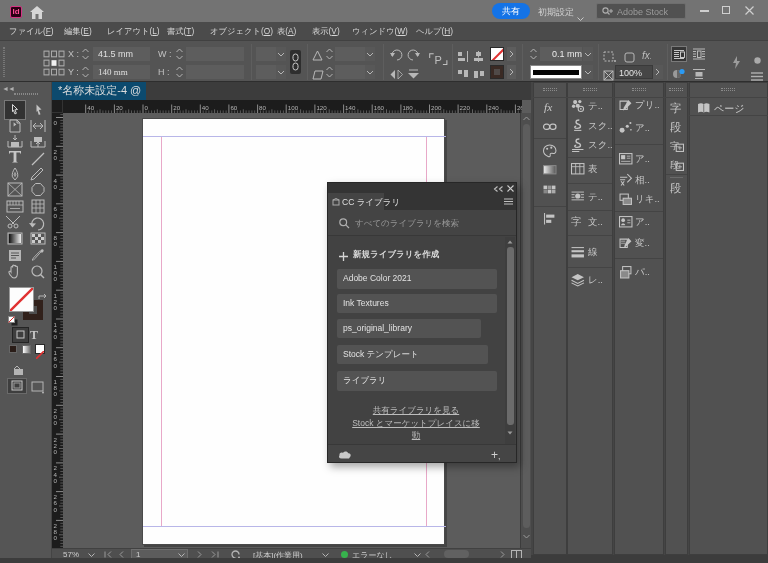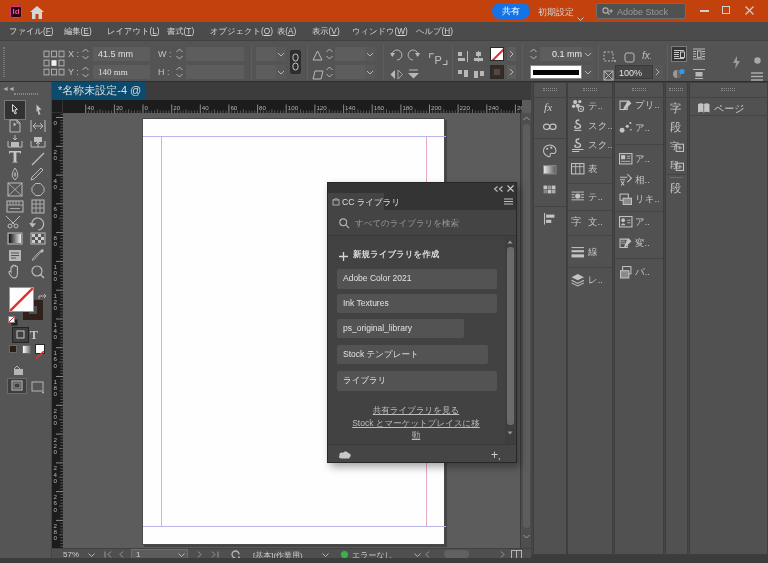--- a/index.html
+++ b/index.html
@@ -11,21 +11,21 @@
 .stp{position:absolute;width:9px;height:14px;}
 .stp svg{display:block;}
 .ddb{position:absolute;width:10px;height:14px;background:#585858;}
 .ddb svg{position:absolute;left:1px;top:5px;}
 .icn{position:absolute;color:#b8b8b8;}
 .ticon{position:absolute;width:22px;height:17px;text-align:center;}
 .dkt{color:#c6c6c6;font-size:8.5px;}
 </style></head>
 <body>
 
-<div class="abs" id="titlebar" style="left:0;top:0;width:768px;height:22px;background:#c2410c;">
+<div class="abs" id="titlebar" style="left:0;top:0;width:768px;height:22px;background:#737373;">
  <div class="abs" style="left:10px;top:6px;width:12px;height:12px;background:#2a0013;border:1px solid #d63384;border-radius:2px;color:#ff4f98;font-size:8px;font-weight:bold;text-align:center;line-height:10px;">Id</div>
  <svg class="abs" style="left:30px;top:6px;" width="14" height="13" viewBox="0 0 14 13">
       <path d="M7 0 L14 6 L12 6 L12 13 L8.5 13 L8.5 8 L5.5 8 L5.5 13 L2 13 L2 6 L0 6 Z" fill="#d6d6d6"></path>
     </svg>
  <div class="abs" style="left:492px;top:3px;width:38px;height:16px;background:#1473e6;border-radius:8px;color:#fff;font-size:9px;text-align:center;line-height:16px;">共有</div>
  <div class="abs" style="left:538px;top:6px;font-size:9px;color:#d2d2d2;">初期設定</div>
  <div class="abs" style="left:577px;top:8px;width:7px;height:5px;"><svg width="7" height="5">
         <path d="M0.5 0.5 L3.5 3.5 L6.5 0.5" stroke="#c8c8c8" fill="none"></path>
       </svg></div>
  <div class="abs" style="left:596px;top:3px;width:90px;height:16px;background:#515151;border:1px solid #6e6e6e;border-radius:2px;">
@@ -1061,21 +1061,21 @@
       </svg>
   <div class="abs" style="left:27px;top:8px;font-size:8.5px;color:#989898;">すべてのライブラリを検索</div>
  </div>
  <div class="abs" style="left:0;top:54px;width:190px;height:207px;background:#424242;">
   <div class="abs" style="left:10px;top:11px;width:11px;height:11px;"><svg width="11" height="11">
           <path d="M5.5 1 L5.5 10 M1 5.5 L10 5.5" stroke="#d5d5d5" stroke-width="1.3"></path>
         </svg></div>
   <div class="abs" style="left:25px;top:12px;font-size:8.5px;color:#dadada;font-weight:bold;">新規ライブラリを作成</div>
   <div class="abs" style="left:9px;top:32px;width:160px;height:19.5px;background:#535353;border-radius:2px;font-size:8.5px;color:#e2e2e2;line-height:19.5px;padding-left:6px;">Adobe Color 2021</div>
   <div class="abs" style="left:9px;top:56.5px;width:160px;height:19.5px;background:#535353;border-radius:2px;font-size:8.5px;color:#e2e2e2;line-height:19.5px;padding-left:6px;">Ink Textures</div>
-  <div class="abs" style="left:9px;top:81.5px;width:127px;height:19.5px;background:#535353;border-radius:2px;font-size:8.5px;color:#e2e2e2;line-height:19.5px;padding-left:6px;">ps_original_library</div>
+  <div class="abs" style="left:9px;top:81.5px;width:144px;height:19.5px;background:#535353;border-radius:2px;font-size:8.5px;color:#e2e2e2;line-height:19.5px;padding-left:6px;">ps_original_library</div>
   <div class="abs" style="left:9px;top:107.5px;width:151px;height:19.5px;background:#535353;border-radius:2px;font-size:8.5px;color:#e2e2e2;line-height:19.5px;padding-left:6px;">Stock テンプレート</div>
   <div class="abs" style="left:9px;top:134px;width:160px;height:19.5px;background:#535353;border-radius:2px;font-size:8.5px;color:#e2e2e2;line-height:19.5px;padding-left:6px;">ライブラリ</div>
   <div class="abs" style="left:0;top:168px;width:176px;text-align:center;font-size:8.5px;color:#bdbdbd;"><span style="text-decoration:underline;">共有ライブラリを見る</span></div>
   <div class="abs" style="left:0;top:181px;width:176px;text-align:center;font-size:8.5px;color:#bdbdbd;"><span style="text-decoration:underline;">Stock とマーケットプレイスに移</span></div>
   <div class="abs" style="left:0;top:193px;width:176px;text-align:center;font-size:8.5px;color:#bdbdbd;"><span style="text-decoration:underline;">動</span></div>
   <div class="abs" style="left:177px;top:0px;width:10px;height:207px;background:#3e3e3e;">
    <svg class="abs" style="left:2px;top:3px;" width="6" height="4">
           <path d="M0.5 3.5 L3 0.5 L5.5 3.5" fill="#9a9a9a"></path>
         </svg>
    <div class="abs" style="left:1.5px;top:10px;width:7px;height:178px;background:#6b6b6b;border-radius:3px;"></div>

